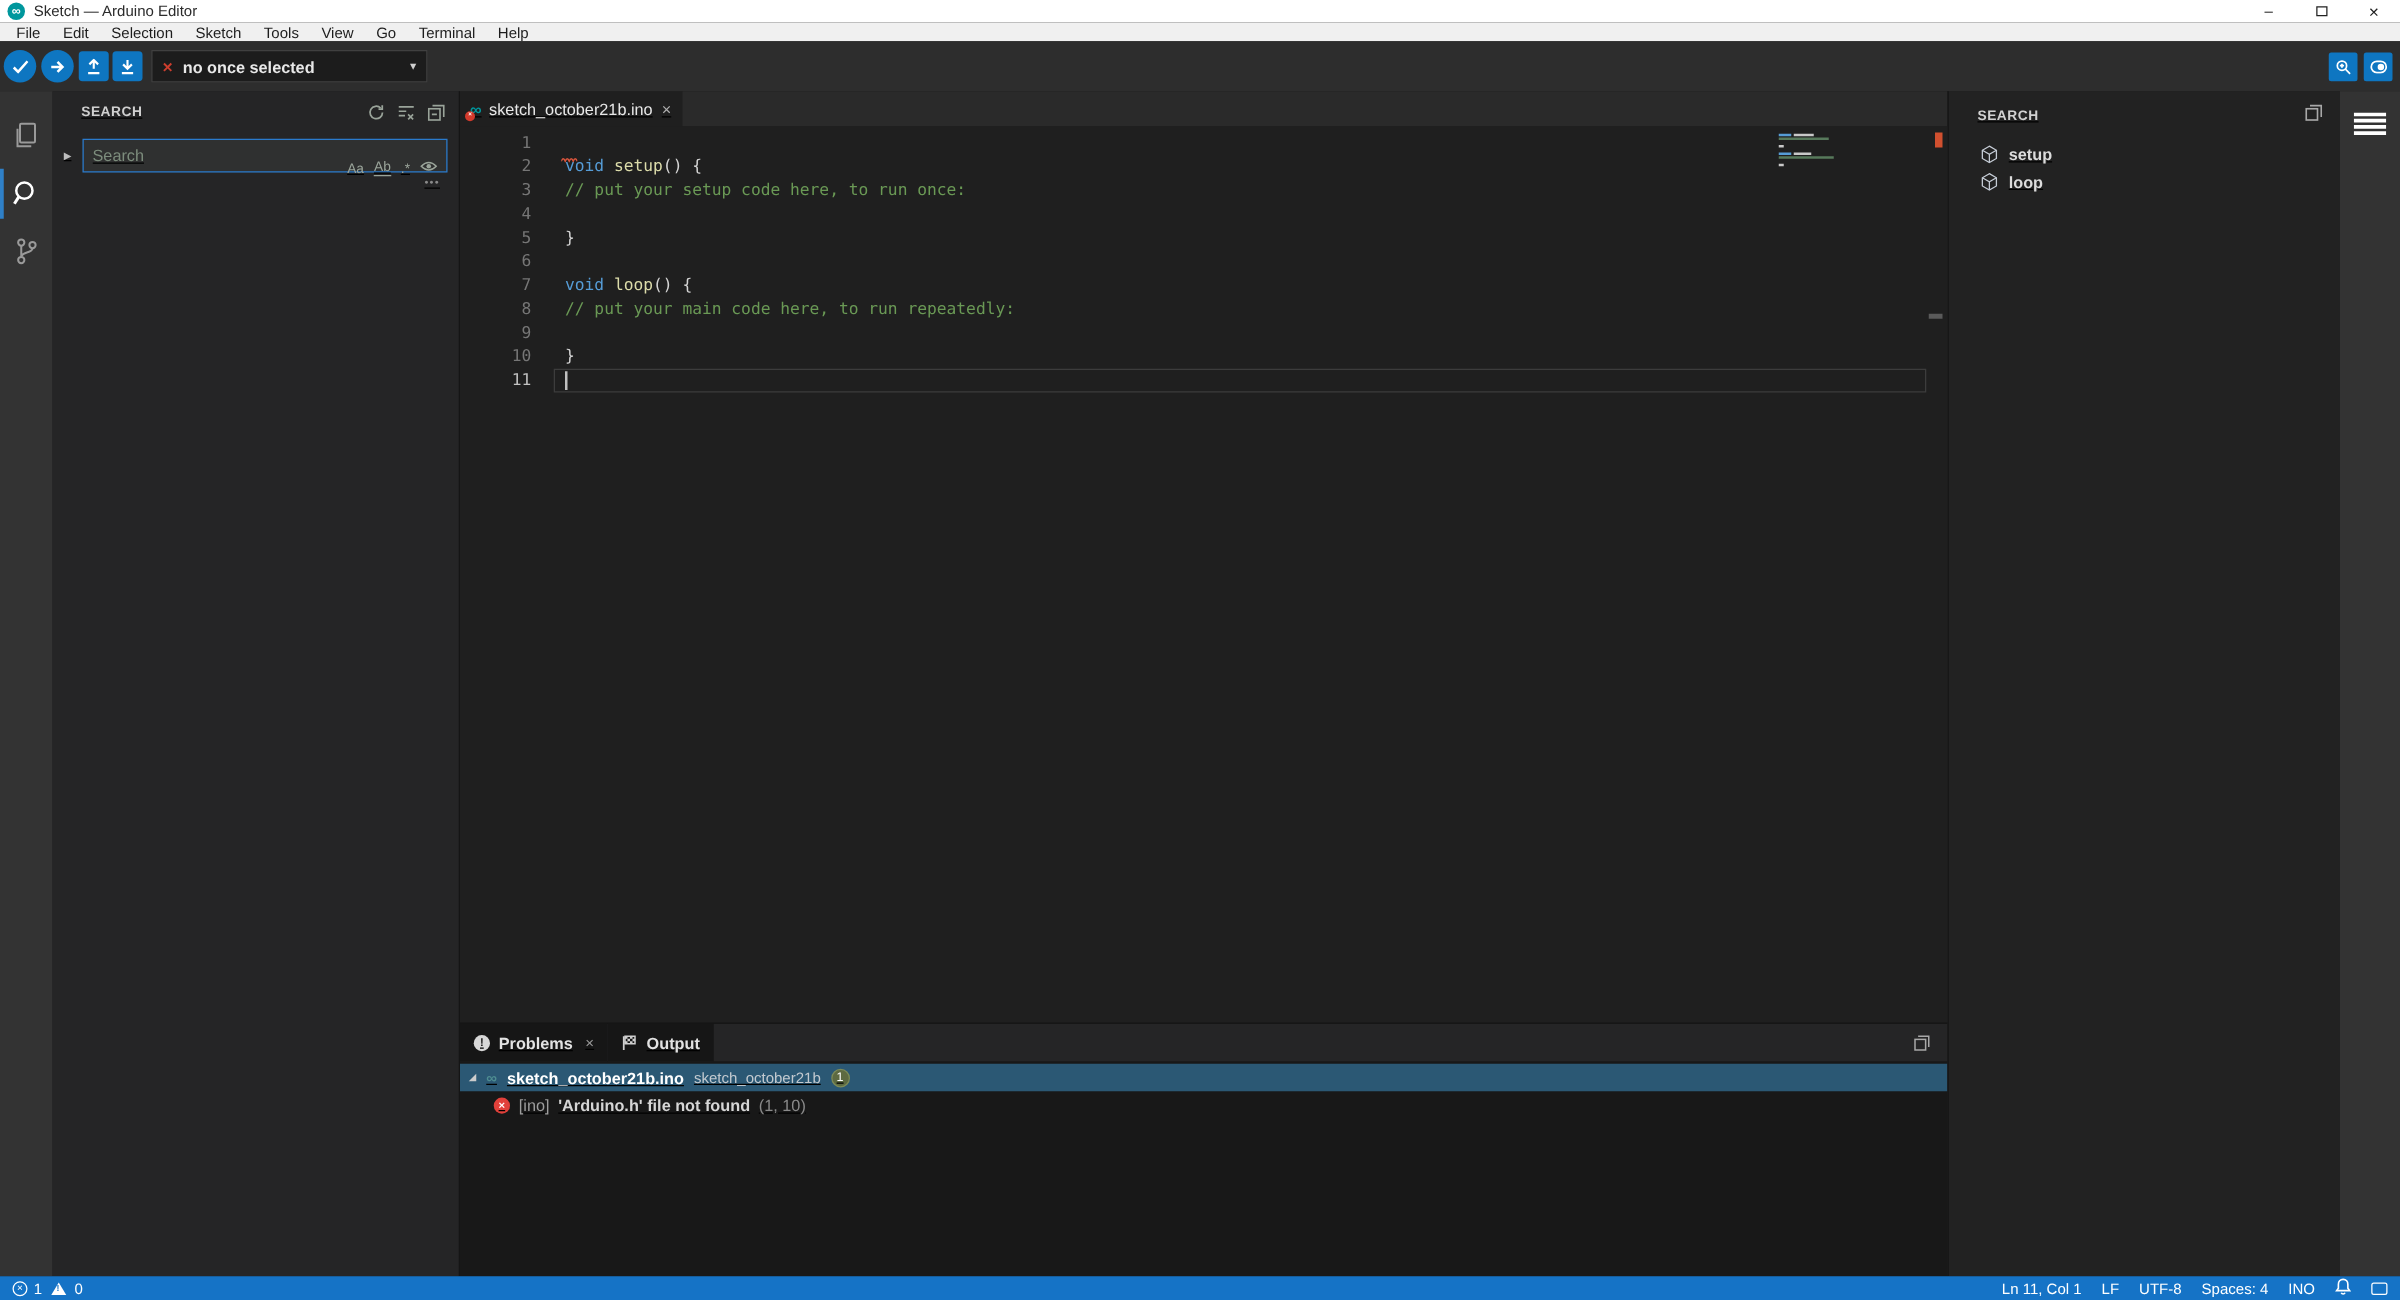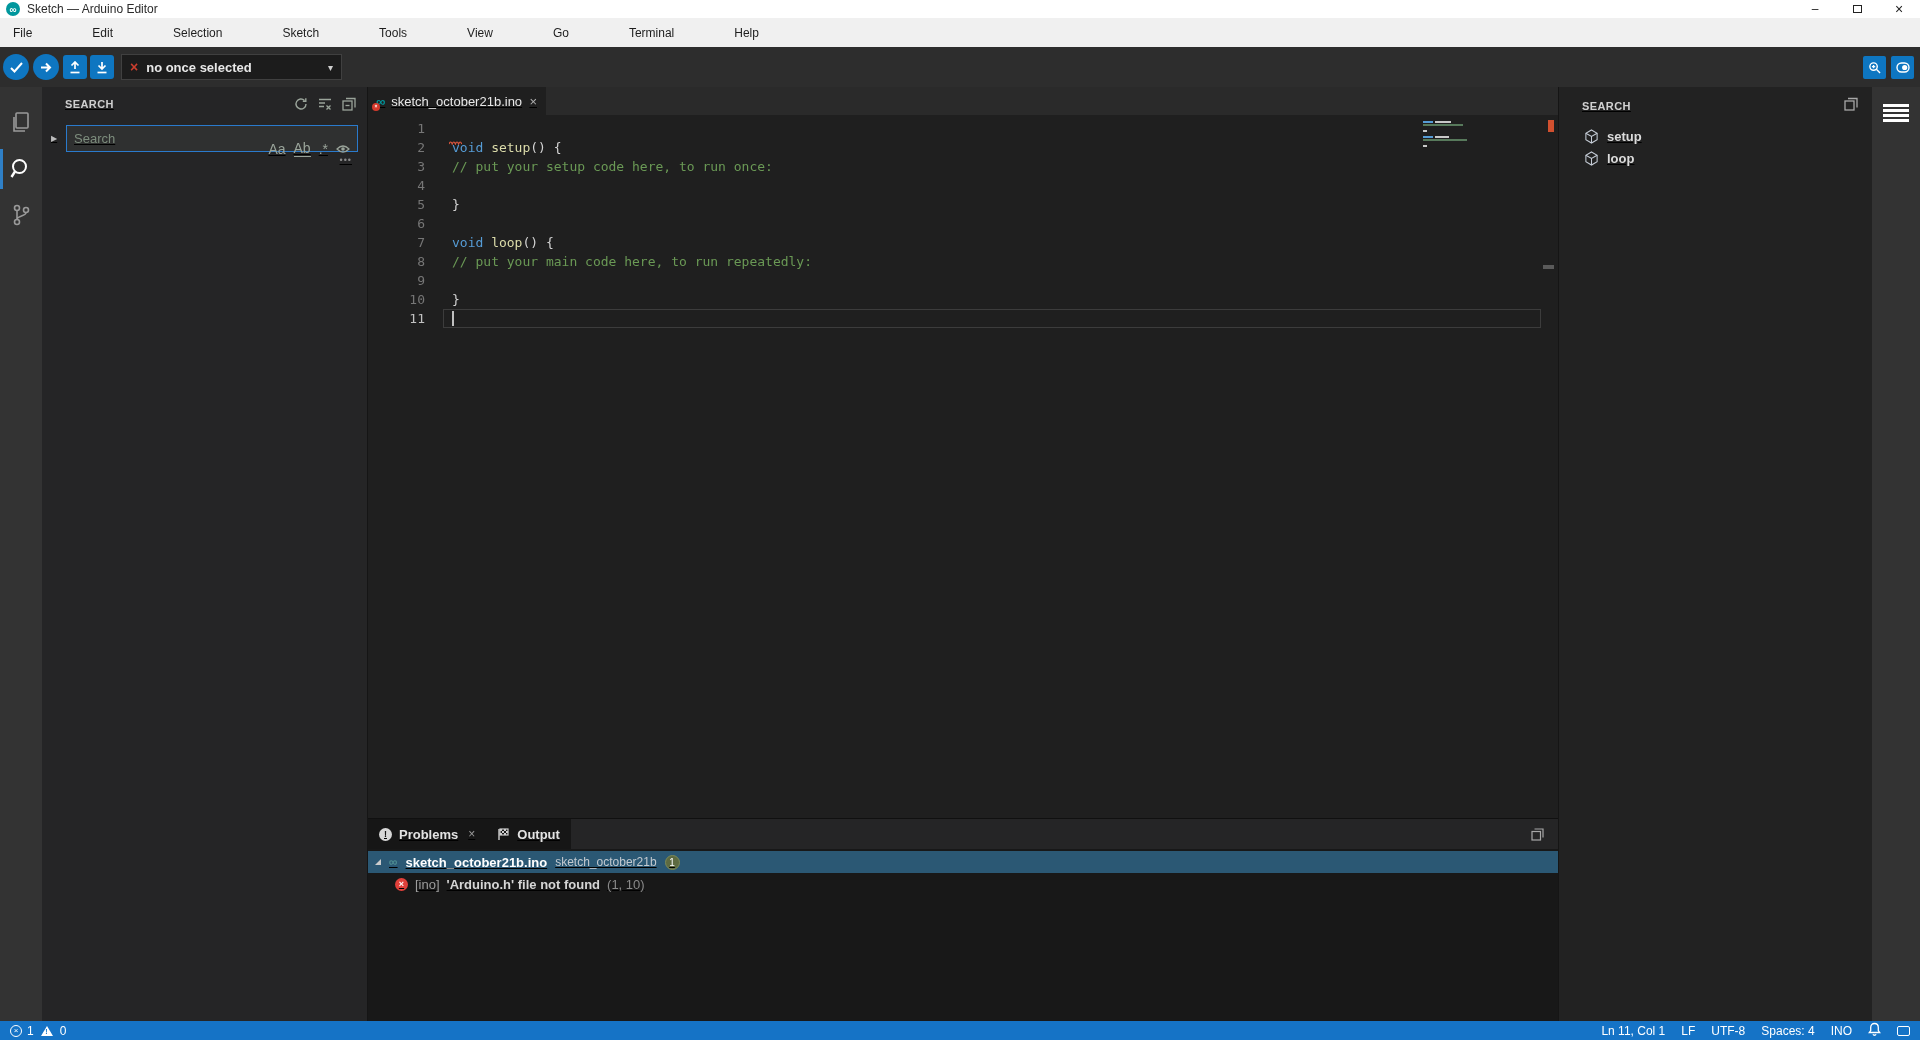--- a/index.html
+++ b/index.html
@@ -10,22 +10,22 @@
   
   .titlebar{height:18px;background:#ffffff;display:flex;align-items:center;padding-left:6px;
             font-size:12px;color:#2b2b2b;flex:0 0 auto;}
   .app-logo{width:14px;height:14px;border-radius:50%;background:#00979d;color:#fff;display:flex;
             align-items:center;justify-content:center;font-size:10px;font-weight:bold;margin-right:7px;}
   .win-controls{margin-left:auto;display:flex;height:18px;}
   .win-btn{width:42px;display:flex;align-items:center;justify-content:center;color:#222;font-size:12px;}
   .max-glyph{width:9px;height:8px;border:1px solid #222;display:inline-block;}
 
   
-  .menubar{height:29px;background:#f0f0f0;display:flex;align-items:center;padding-left:4px;
-           font-size:12px;color:#1d1d1d;flex:0 0 auto;gap:42px;}
+  .menubar{height:15px;background:#f0f0f0;display:flex;align-items:center;padding-left:4px;
+           font-size:12px;color:#1d1d1d;flex:0 0 auto;}
   .menu-item{padding:0 9px;}
 
   
   .toolbar{height:40px;background:#2d2d2d;display:flex;align-items:center;padding:0 6px 0 3px;flex:0 0 auto;}
   .round-btn{width:26px;height:26px;border-radius:50%;background:#0e76c1;display:flex;align-items:center;
              justify-content:center;margin-right:4px;flex:0 0 auto;}
   .sq-btn{width:24px;height:24px;border-radius:3px;background:#0e76c1;display:flex;align-items:center;
           justify-content:center;margin-right:3px;flex:0 0 auto;}
   .board-box{margin-left:4px;width:221px;height:26px;background:#1c1c1c;border:1px solid #404040;
              display:flex;align-items:center;padding:0 8px;}
@@ -47,21 +47,21 @@
   .sp-header{display:flex;align-items:center;height:16px;margin-top:9px;padding:0 11px 0 23px;}
   .sp-title{font-size:11px;font-weight:bold;color:#cfcfcf;letter-spacing:.4px;}
   .sp-actions{margin-left:auto;display:flex;gap:10px;align-items:center;}
   .sp-search-row{display:flex;align-items:center;margin-top:13px;}
   .sp-twistie{width:15px;margin-left:9px;font-size:8px;color:#bdbdbd;}
   .search-box{flex:1;margin-right:9px;height:27px;background:#2f3030;border:1px solid #2a7acc;
               display:flex;align-items:center;padding:0 7px;}
   .search-box input{flex:1;min-width:0;background:transparent;border:0;outline:0;color:#cccccc;
               font-size:13px;font-family:"Liberation Sans",sans-serif;}
   .search-box input::placeholder{color:#7d8d7d;}
-  .box-ic{color:#9aa49a;font-size:14px;margin-left:8px;flex:0 0 auto;margin-top:20px;}
+  .box-ic{color:#9aa49a;font-size:11px;margin-left:8px;flex:0 0 auto;margin-top:20px;}
   .ww{border-bottom:1px solid #9aa49a;}
   .sp-dots{text-align:right;padding-right:15px;color:#8a8a8a;font-size:9px;letter-spacing:1px;margin-top:3px;}
 
   
   .editorgroup{width:1190px;display:flex;flex-direction:column;background:#1f1f1f;flex:0 0 auto;}
   .tabbar{height:28px;background:#2a2a2a;display:flex;flex:0 0 auto;}
   .tab{width:178px;background:#1f1f1f;display:flex;align-items:center;padding:0 9px 0 8px;gap:6px;}
   .tab-ic{position:relative;color:#00979d;font-weight:bold;font-size:13px;line-height:1;}
   .tab-badge{position:absolute;left:-4px;bottom:-3px;width:8px;height:8px;border-radius:50%;
              background:#d33a2c;color:#fff;font-size:5px;font-weight:bold;display:flex;

